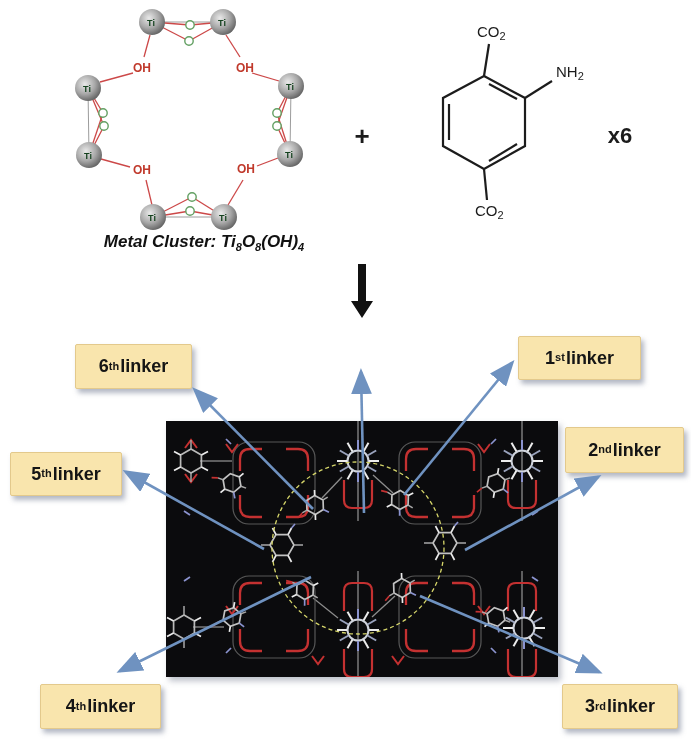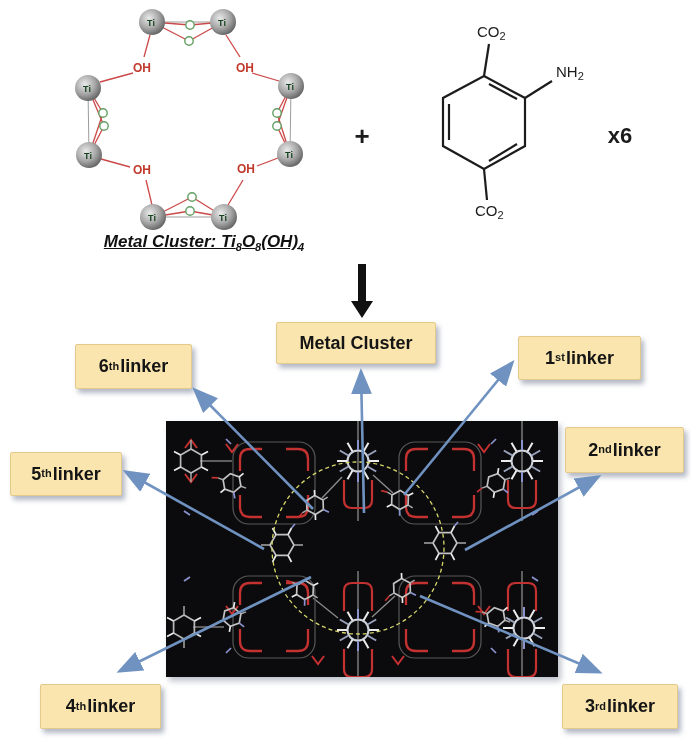--- a/index.html
+++ b/index.html
@@ -1,21 +1,21 @@
 <!DOCTYPE html>
 <html><head>
 <meta charset="utf-8">
 <style>
   html,body{margin:0;padding:0;background:#ffffff;}
   #stage{position:relative;width:691px;height:742px;background:#ffffff;overflow:hidden;
          font-family:"Liberation Sans", sans-serif;}
   svg{display:block;}
   .abs{position:absolute;}
   .caption{position:absolute;font-weight:bold;font-style:italic;font-size:17px;color:#111;
-           text-align:center;letter-spacing:0px;text-decoration:underline;}
+           text-align:center;letter-spacing:0px;}
   .caption sub{font-size:11px;font-weight:bold;}
   .callout{position:absolute;background:#f9e5ad;border:1px solid #e3c98c;border-radius:2px;
            box-shadow:3px 4px 5px rgba(105,115,140,0.5);
            display:flex;align-items:center;justify-content:center;
            font-weight:bold;font-size:18px;color:#151515;}
   .callout sup{font-size:11px;font-weight:bold;line-height:0;margin:0 1px 0 0;transform:translateY(-1px);}
   #crystal-wrap{position:absolute;left:166px;top:421px;width:392px;height:256px;
                 box-shadow:3px 4px 6px rgba(110,120,140,0.45);}
   #overlay{position:absolute;left:0;top:0;pointer-events:none;}
 </style>
@@ -284,23 +284,20 @@
       <line x1="18" y1="90" x2="24" y2="94"></line>
       <line x1="372" y1="90" x2="366" y2="94"></line>
       <line x1="18" y1="160" x2="24" y2="156"></line>
       <line x1="372" y1="160" x2="366" y2="156"></line>
     </g>
 
     <circle cx="192" cy="127" r="86" fill="none" stroke="#d6d66a" stroke-width="1.3" stroke-dasharray="4 3"></circle>
   </svg>
   </div>
 
-  <div class="callout" style="left:276px;top:322px;width:158px;height:40px">
-    <span>Metal Cluster</span>
-  </div>
 
   <div class="callout" style="left:75px;top:344px;width:115px;height:43px">
     <span>6</span>
       <sup>th</sup>
       <span> linker</span>
   </div>
 
   <div class="callout" style="left:518px;top:336px;width:121px;height:42px">
     <span>1</span>
       <sup>st</sup>

